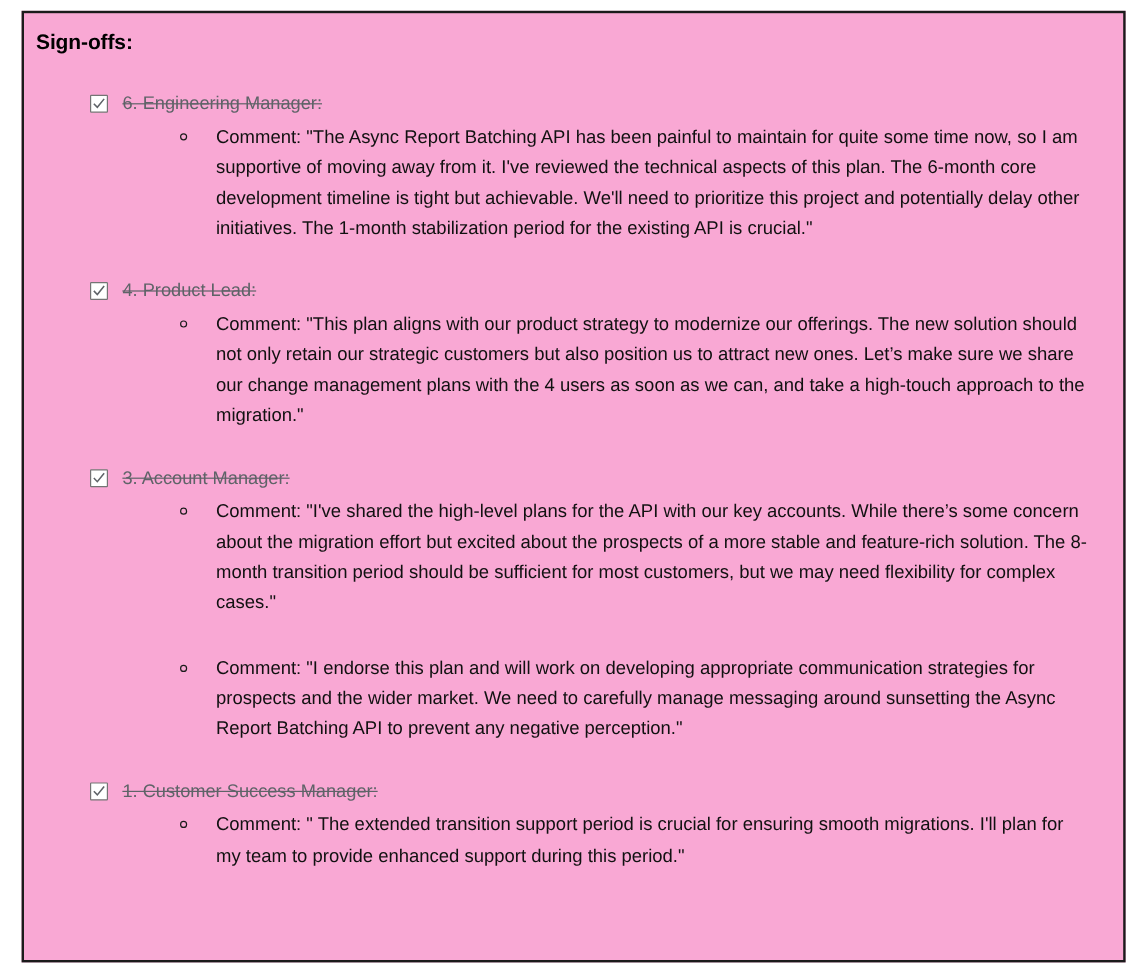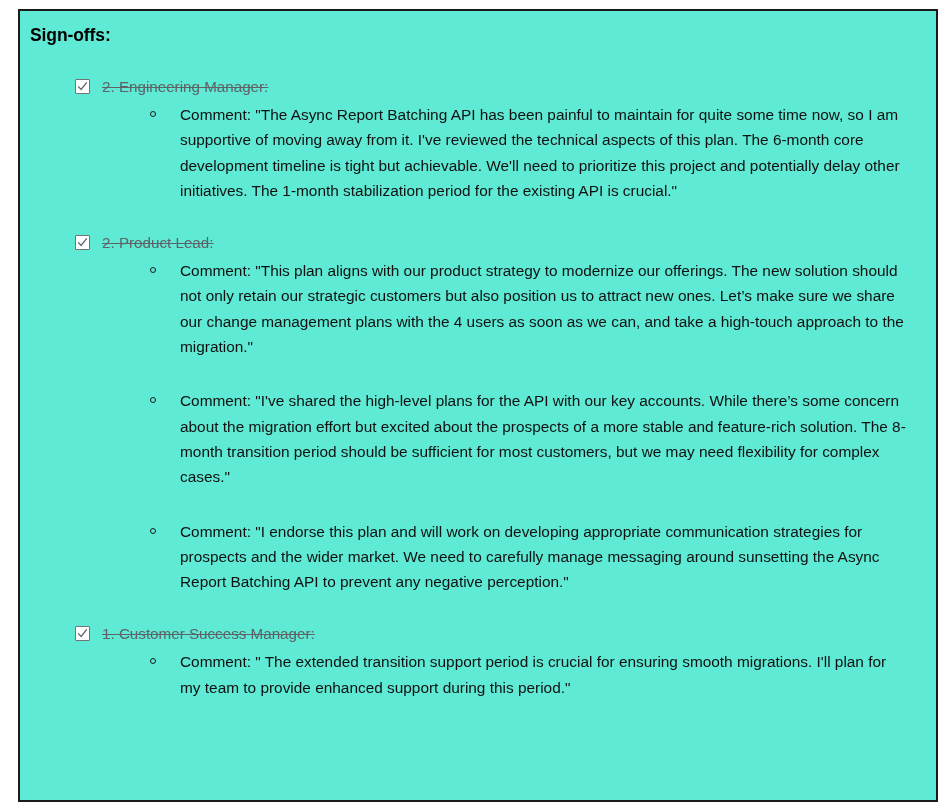--- a/index.html
+++ b/index.html
@@ -19,21 +19,21 @@
   }
 
   .frame {
     position: absolute;
     left: 18px;
     top: 9px;
     right: 12px;
     bottom: 9px;
     border: 2px solid #1b1b1b;
     box-sizing: border-box;
-    background: #5eead4;
+    background: #f9a8d4;
     padding-left: 25px;
   }
 
   .content {
     position: absolute;
     left: 0;
     top: 0;
     right: 0;
     bottom: 0;
     padding: 13px 14px 0 10px;
@@ -138,44 +138,52 @@
 
       <ul class="signoff-list">
 
         <li class="signoff-item first">
           <div class="signoff-head">
             <span class="checkbox">
               <svg width="11" height="11" viewBox="0 0 11 11" aria-hidden="true">
                 <path d="M1.2 5.4 L4.1 8.4 L9.8 1.4" fill="none" stroke="#5f6368" stroke-width="1.3"></path>
               </svg>
             </span>
-            <span class="signoff-role">2. Engineering Manager:</span>
+            <span class="signoff-role">6. Engineering Manager:</span>
           </div>
           <div class="comment-row">
             <span class="bullet-circle"></span>
             <span class="comment-text">Comment: "The Async Report Batching API has been painful to maintain for quite some time now, so I am supportive of moving away from it. I've reviewed the technical aspects of this plan. The 6-month core development timeline is tight but achievable. We'll need to prioritize this project and potentially delay other initiatives. The 1-month stabilization period for the existing API is crucial."</span>
           </div>
         </li>
 
         <li class="signoff-item">
           <div class="signoff-head">
             <span class="checkbox">
               <svg width="11" height="11" viewBox="0 0 11 11" aria-hidden="true">
                 <path d="M1.2 5.4 L4.1 8.4 L9.8 1.4" fill="none" stroke="#5f6368" stroke-width="1.3"></path>
               </svg>
             </span>
-            <span class="signoff-role">2. Product Lead:</span>
+            <span class="signoff-role">4. Product Lead:</span>
           </div>
           <div class="comment-row">
             <span class="bullet-circle"></span>
             <span class="comment-text">Comment: "This plan aligns with our product strategy to modernize our offerings. The new solution should not only retain our strategic customers but also position us to attract new ones. Let’s make sure we share our change management plans with the 4 users as soon as we can, and take a high-touch approach to the migration."</span>
           </div>
         </li>
 
         <li class="signoff-item">
+          <div class="signoff-head">
+            <span class="checkbox">
+              <svg width="11" height="11" viewBox="0 0 11 11" aria-hidden="true">
+                <path d="M1.2 5.4 L4.1 8.4 L9.8 1.4" fill="none" stroke="#5f6368" stroke-width="1.3"></path>
+              </svg>
+            </span>
+            <span class="signoff-role">3. Account Manager:</span>
+          </div>
           <div class="comment-row">
             <span class="bullet-circle"></span>
             <span class="comment-text">Comment: "I've shared the high-level plans for the API with our key accounts. While there’s some concern about the migration effort but excited about the prospects of a more stable and feature-rich solution. The 8-month transition period should be sufficient for most customers, but we may need flexibility for complex cases."</span>
           </div>
         </li>
 
         <li class="signoff-item">
           <div class="comment-row">
             <span class="bullet-circle"></span>
             <span class="comment-text">Comment: "I endorse this plan and will work on developing appropriate communication strategies for prospects and the wider market. We need to carefully manage messaging around sunsetting the Async Report Batching API to prevent any negative perception."</span>

